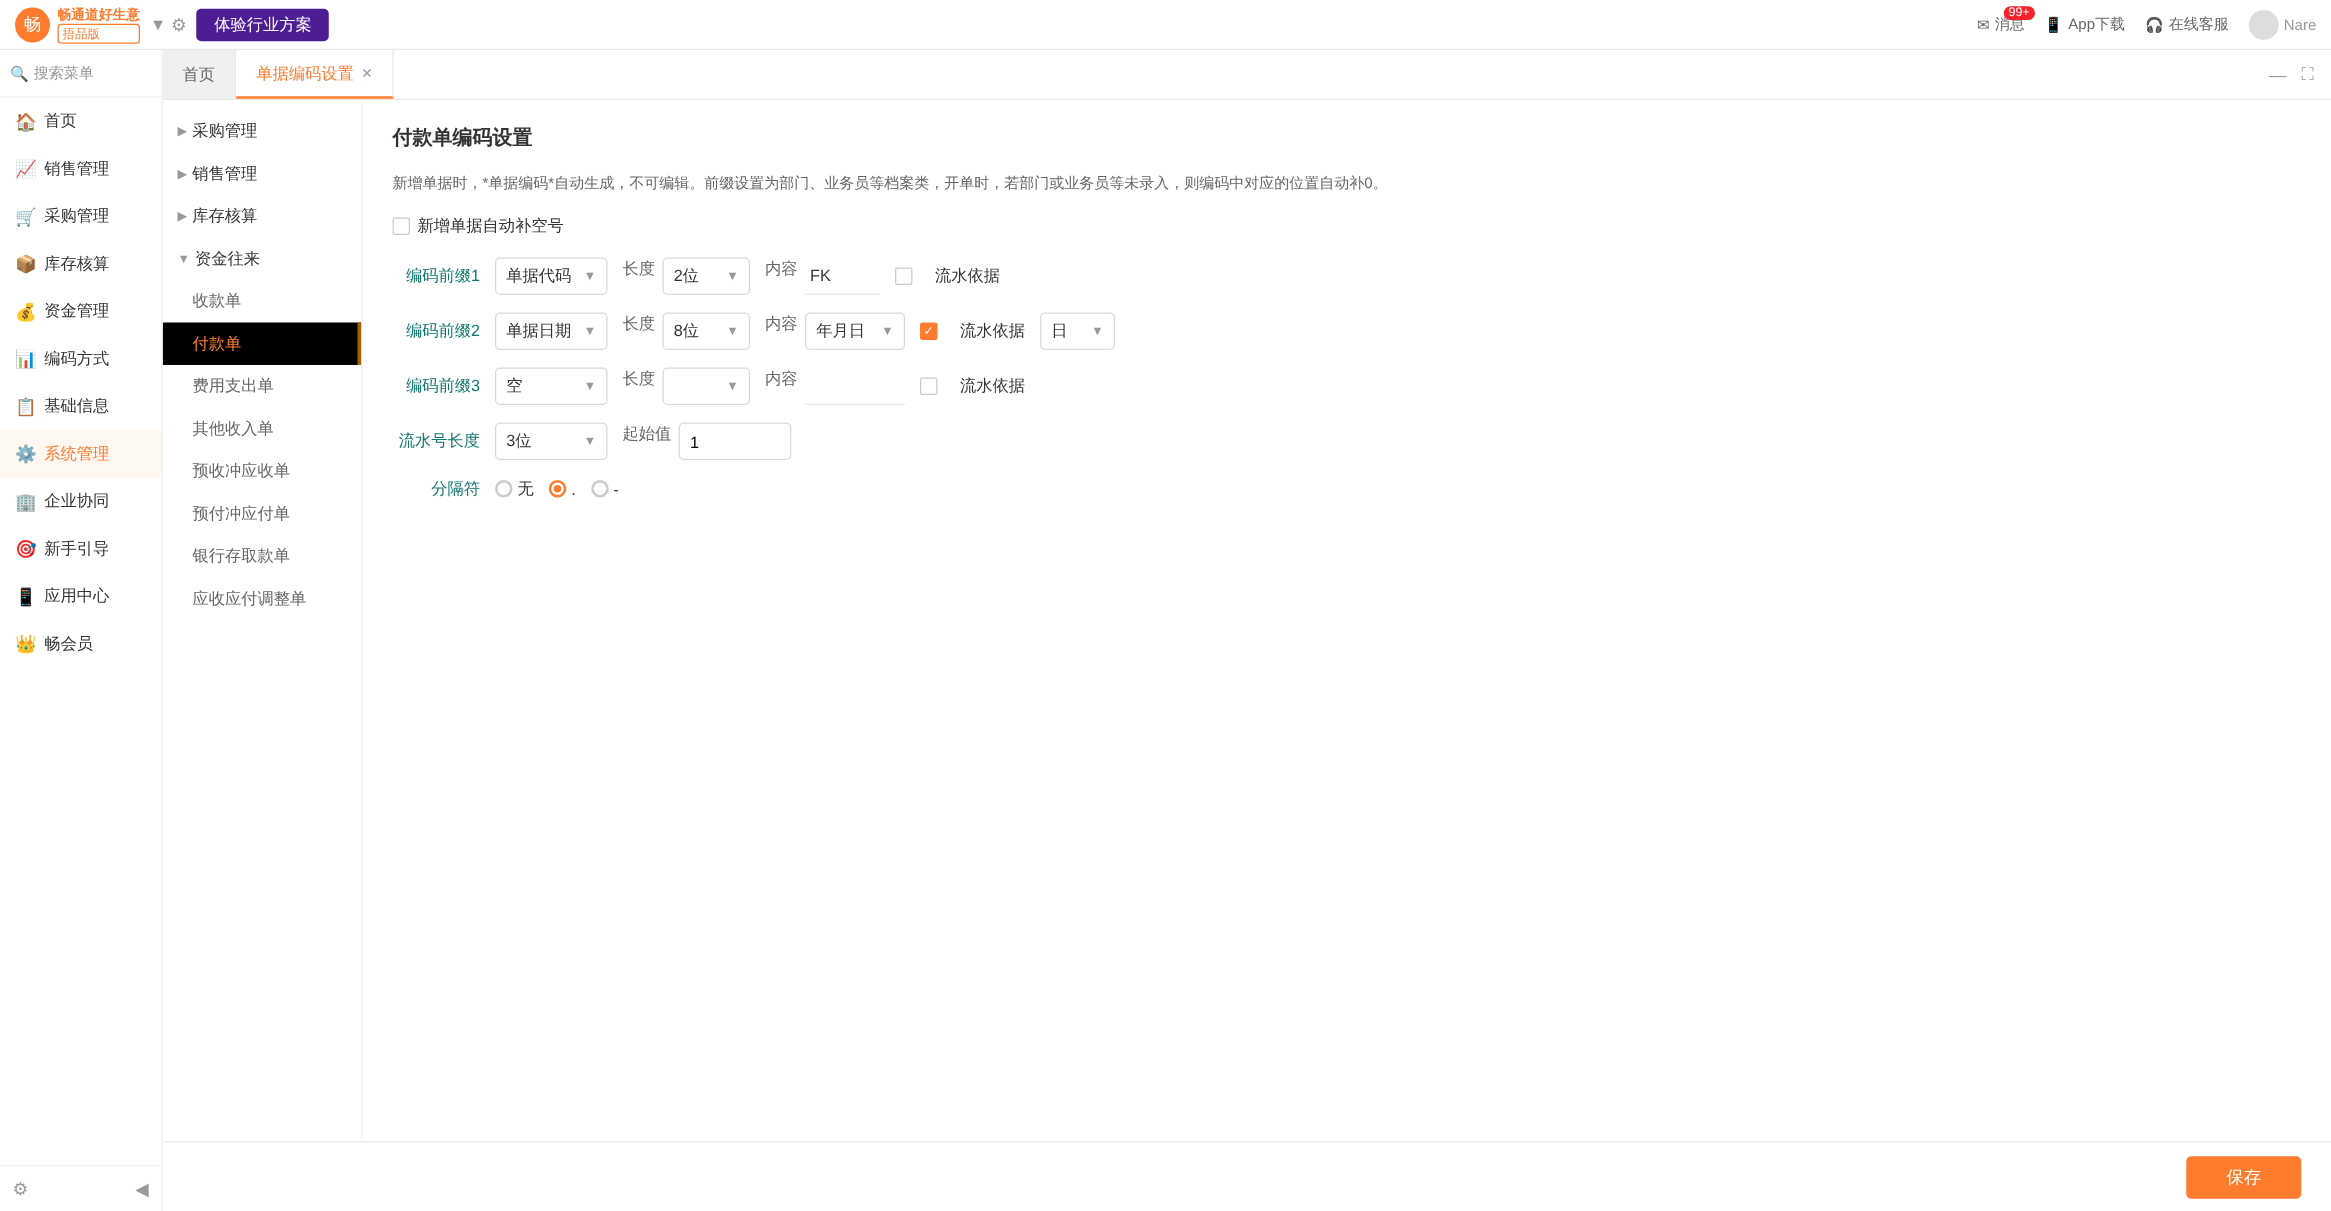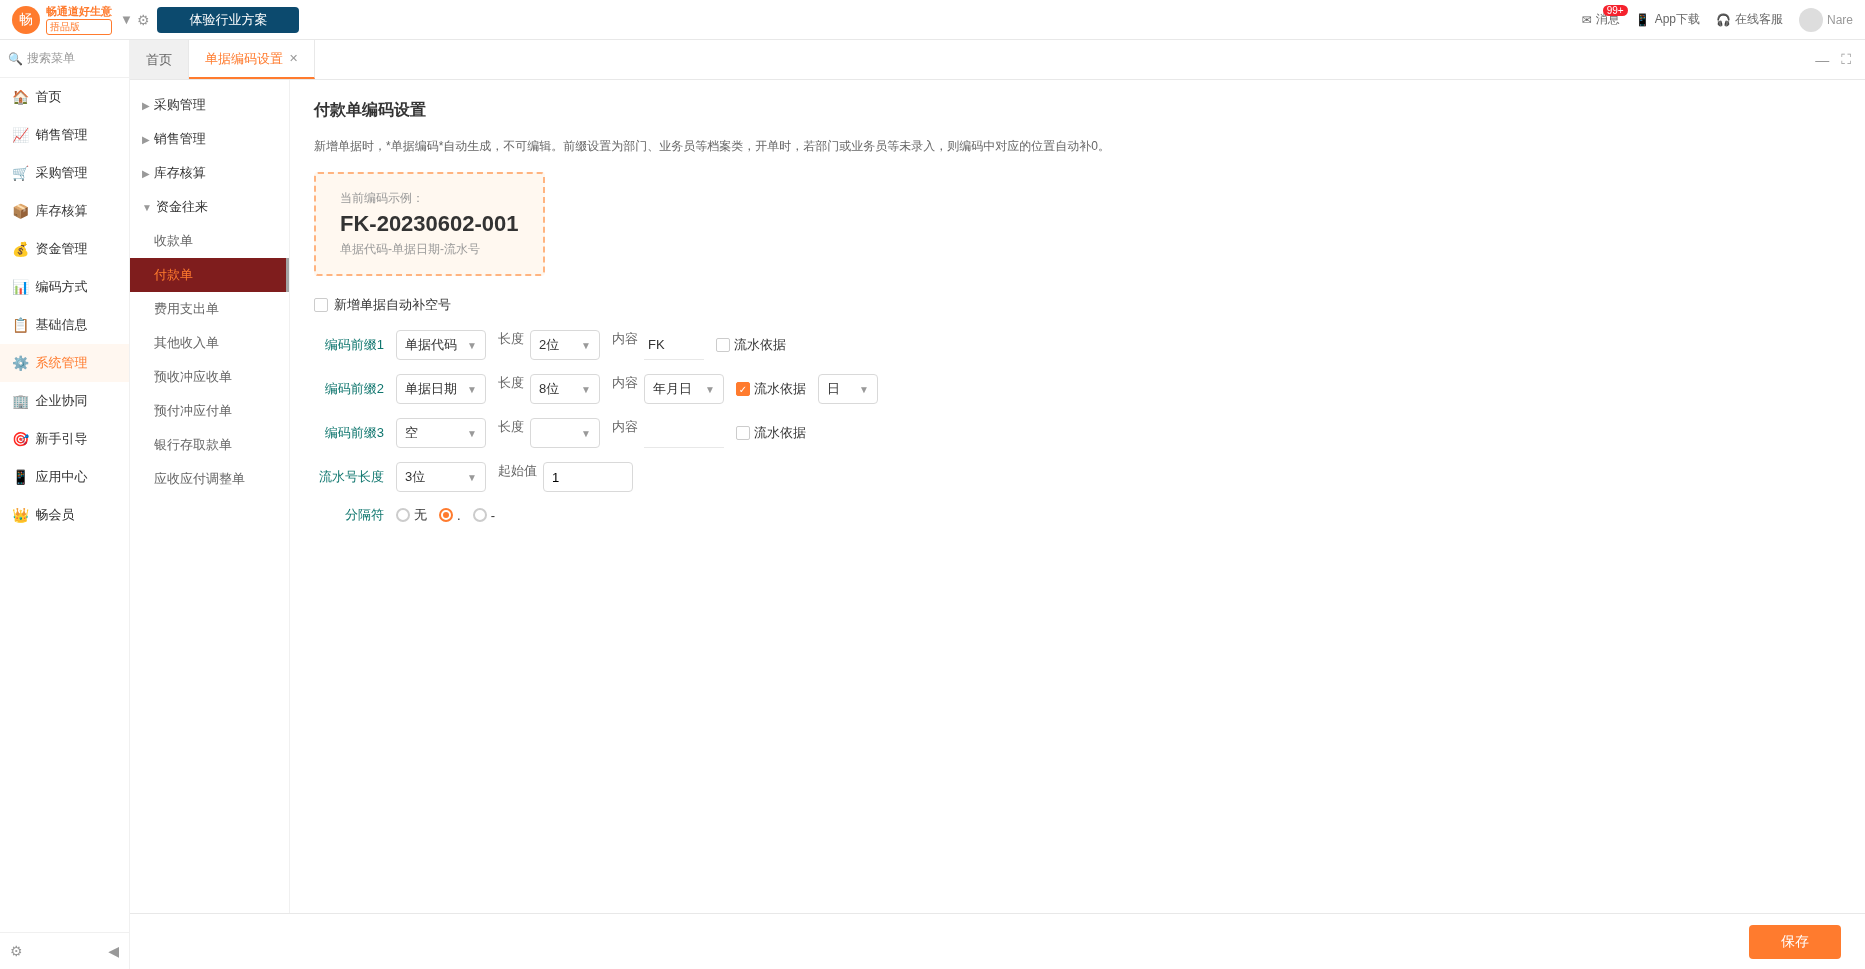--- a/index.html
+++ b/index.html
@@ -7,21 +7,21 @@
 
     
     .top-bar { height: 40px; background: #fff; border-bottom: 1px solid #e8e8e8; display: flex; align-items: center; padding: 0 12px; gap: 8px; z-index: 10; }
     .top-bar-left { display: flex; align-items: center; gap: 8px; flex: 1; }
     .top-bar-logo { display: flex; align-items: center; gap: 6px; }
     .logo-icon { width: 28px; height: 28px; background: #ff7b2e; border-radius: 50%; display: flex; align-items: center; justify-content: center; color: white; font-size: 14px; }
     .logo-badge { font-size: 10px; color: #ff7b2e; border: 1px solid #ff7b2e; border-radius: 3px; padding: 0 3px; }
     .top-bar-nav { display: flex; align-items: center; gap: 4px; }
     .nav-chevron { color: #999; cursor: pointer; }
     .nav-gear { color: #999; cursor: pointer; font-size: 14px; }
-    .nav-trial { background: #0c4a6e; color: white; border: none; border-radius: 4px; padding: 4px 32px; cursor: pointer; font-size: 13px; }
+    .nav-trial { background: #4c1d95; color: white; border: none; border-radius: 4px; padding: 4px 14px; cursor: pointer; font-size: 13px; }
     .top-bar-right { display: flex; align-items: center; gap: 16px; font-size: 12px; color: #666; }
     .top-right-item { display: flex; align-items: center; gap: 4px; cursor: pointer; position: relative; }
     .badge { background: #f5222d; color: white; border-radius: 8px; font-size: 10px; padding: 0 4px; position: absolute; top: -6px; right: -8px; }
     .user-avatar { width: 24px; height: 24px; background: #ddd; border-radius: 50%; }
     .username { color: #999; font-size: 12px; }
 
     
     .main-layout { display: flex; flex: 1; overflow: hidden; }
 
     
@@ -48,21 +48,21 @@
 
     
     .page-content { flex: 1; display: flex; overflow: hidden; background: #f5f5f5; }
 
     
     .sub-sidebar { width: 160px; background: #fff; border-right: 1px solid #f0f0f0; overflow-y: auto; padding-top: 8px; }
     .sub-menu-group { }
     .sub-menu-header { display: flex; align-items: center; gap: 4px; padding: 8px 12px; font-size: 13px; color: #333; cursor: pointer; font-weight: 500; }
     .sub-menu-header .arrow { font-size: 10px; color: #999; }
     .sub-menu-item { padding: 8px 12px 8px 24px; font-size: 13px; color: #666; cursor: pointer; }
-    .sub-menu-item.active { color: #ff7b2e; background: #7f1d1d; border-right: 3px solid #a3a3a3; }
+    .sub-menu-item.active { color: #ff7b2e; background: #000000; border-right: 3px solid #a16207; }
 
     
     .form-area { flex: 1; overflow-y: auto; padding: 20px 24px; background: #fff; }
     .page-title { font-size: 16px; font-weight: 600; color: #333; margin-bottom: 16px; }
 
     
     .encode-method { background: #f9f9f9; border: 1px solid #f0f0f0; border-radius: 4px; padding: 10px 16px; margin-bottom: 16px; display: flex; align-items: center; gap: 20px; }
     .encode-label { font-size: 13px; color: #666; }
     .radio-group { display: flex; align-items: center; gap: 16px; }
     .radio-item { display: flex; align-items: center; gap: 4px; cursor: pointer; font-size: 13px; color: #333; }
@@ -86,21 +86,21 @@
     .form-row { display: flex; align-items: center; gap: 12px; margin-bottom: 14px; }
     .form-field-label { font-size: 13px; color: #0f766e; width: 70px; text-align: right; flex-shrink: 0; }
     .form-select { height: 30px; border: 1px solid #d9d9d9; border-radius: 4px; padding: 0 8px; font-size: 13px; background: #fff; display: flex; align-items: center; justify-content: space-between; cursor: pointer; min-width: 90px; gap: 4px; }
     .form-select-arrow { color: #999; font-size: 10px; }
     .form-input { height: 30px; border: 1px solid #d9d9d9; border-radius: 4px; padding: 0 8px; font-size: 13px; background: #fff; min-width: 60px; }
     .form-input-readonly { height: 30px; border: none; border-bottom: 1px solid #e8e8e8; padding: 0 4px; font-size: 13px; color: #333; background: transparent; min-width: 60px; }
     .field-group { display: flex; align-items: flex-start; gap: 6px; }
     .field-label-inline { font-size: 13px; color: #666; }
 
     
-    .check-label { display: flex; align-items: center; gap: 4px; font-size: 13px; color: #333; }
+    .check-label { display: flex; align-items: center; gap: 18px; font-size: 13px; color: #333; }
     .cb-checked { width: 14px; height: 14px; border: 1px solid #ff7b2e; border-radius: 2px; background: #ff7b2e; display: flex; align-items: center; justify-content: center; cursor: pointer; }
     .cb-checked::after { content: '✓'; color: white; font-size: 10px; }
     .cb-unchecked { width: 14px; height: 14px; border: 1px solid #ccc; border-radius: 2px; background: #fff; cursor: pointer; }
 
     
     .sep-row { display: flex; align-items: center; gap: 12px; margin-bottom: 14px; }
 
     
     .bottom-bar { height: 56px; background: #fff; border-top: 1px solid #e8e8e8; display: flex; align-items: center; justify-content: flex-end; padding: 16px 24px; }
     .save-btn { background: #ff7b2e; color: white; border: none; border-radius: 4px; padding: 8px 32px; font-size: 14px; cursor: pointer; }
@@ -262,25 +262,20 @@
 
       <div class="form-area">
         <div class="page-title">付款单编码设置</div>
 
         
 
         
         <div class="info-text">新增单据时，*单据编码*自动生成，不可编辑。前缀设置为部门、业务员等档案类，开单时，若部门或业务员等未录入，则编码中对应的位置自动补0。</div>
 
         
-        <div class="preview-box">
-          <div class="preview-label">当前编码示例：</div>
-          <div class="preview-code">FK-20230602-001</div>
-          <div class="preview-sub">单据代码-单据日期-流水号</div>
-        </div>
 
         
         <div class="checkbox-row">
           <div class="cb-unchecked"></div>
           <span>新增单据自动补空号</span>
         </div>
 
         
         <div class="form-row">
           <span class="form-field-label">编码前缀1</span>

